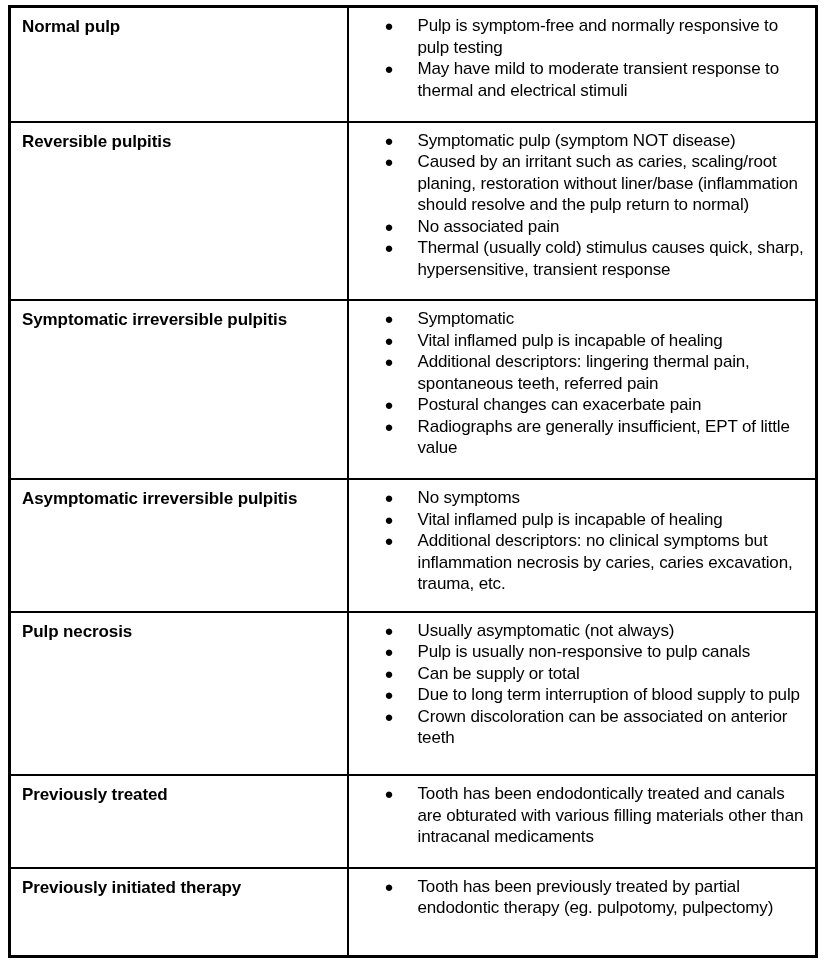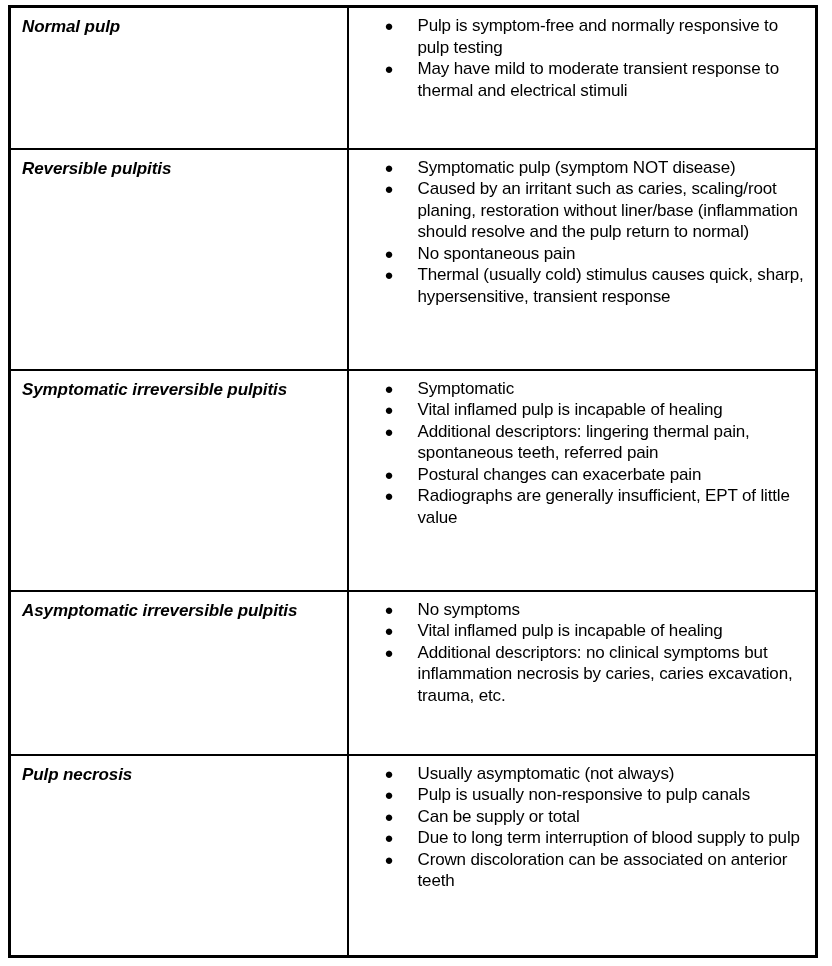--- a/index.html
+++ b/index.html
@@ -42,21 +42,20 @@
     box-sizing: border-box;
     padding: 7px 6px 8px 0;
     vertical-align: top;
   }
   .dx-name-text {
     font-size: 17px;
     font-weight: bold;
     line-height: 21px;
     letter-spacing: -0.1px;
     white-space: nowrap;
-    font-style: italic;
   }
   ul.feature-list {
     margin: 0;
     padding: 0;
     list-style: none;
   }
   ul.feature-list > li {
     position: relative;
     padding-left: 69px;
     font-size: 17px;
@@ -96,21 +95,21 @@
         </td>
       </tr>
       <tr class="diagnosis-row row-h-1">
         <td class="dx-name-cell">
           <div class="dx-name-text">Reversible pulpitis</div>
         </td>
         <td class="dx-features-cell">
           <ul class="feature-list">
             <li><span class="bullet-glyph">●</span><span class="feature-text">Symptomatic pulp (symptom NOT disease)</span></li>
             <li><span class="bullet-glyph">●</span><span class="feature-text">Caused by an irritant such as caries, scaling/root planing, restoration without liner/base (inflammation should resolve and the pulp return to normal)</span></li>
-            <li><span class="bullet-glyph">●</span><span class="feature-text">No spontaneous pain</span></li>
+            <li><span class="bullet-glyph">●</span><span class="feature-text">No associated pain</span></li>
             <li><span class="bullet-glyph">●</span><span class="feature-text">Thermal (usually cold) stimulus causes quick, sharp, hypersensitive, transient response</span></li>
           </ul>
         </td>
       </tr>
       <tr class="diagnosis-row row-h-2">
         <td class="dx-name-cell">
           <div class="dx-name-text">Symptomatic irreversible pulpitis</div>
         </td>
         <td class="dx-features-cell">
           <ul class="feature-list">
@@ -141,14 +140,34 @@
         <td class="dx-features-cell">
           <ul class="feature-list">
             <li><span class="bullet-glyph">●</span><span class="feature-text">Usually asymptomatic (not always)</span></li>
             <li><span class="bullet-glyph">●</span><span class="feature-text">Pulp is usually non-responsive to pulp canals</span></li>
             <li><span class="bullet-glyph">●</span><span class="feature-text">Can be supply or total</span></li>
             <li><span class="bullet-glyph">●</span><span class="feature-text">Due to long term interruption of blood supply to pulp</span></li>
             <li><span class="bullet-glyph">●</span><span class="feature-text">Crown discoloration can be associated on anterior teeth</span></li>
           </ul>
         </td>
       </tr>
+      <tr class="diagnosis-row row-h-5">
+        <td class="dx-name-cell">
+          <div class="dx-name-text">Previously treated</div>
+        </td>
+        <td class="dx-features-cell">
+          <ul class="feature-list">
+            <li><span class="bullet-glyph">●</span><span class="feature-text">Tooth has been endodontically treated and canals are obturated with various filling materials other than intracanal medicaments</span></li>
+          </ul>
+        </td>
+      </tr>
+      <tr class="diagnosis-row row-h-6">
+        <td class="dx-name-cell">
+          <div class="dx-name-text">Previously initiated therapy</div>
+        </td>
+        <td class="dx-features-cell">
+          <ul class="feature-list">
+            <li><span class="bullet-glyph">●</span><span class="feature-text">Tooth has been previously treated by partial endodontic therapy (eg. pulpotomy, pulpectomy)</span></li>
+          </ul>
+        </td>
+      </tr>
     </tbody>
 </table>
 
 </body></html>

